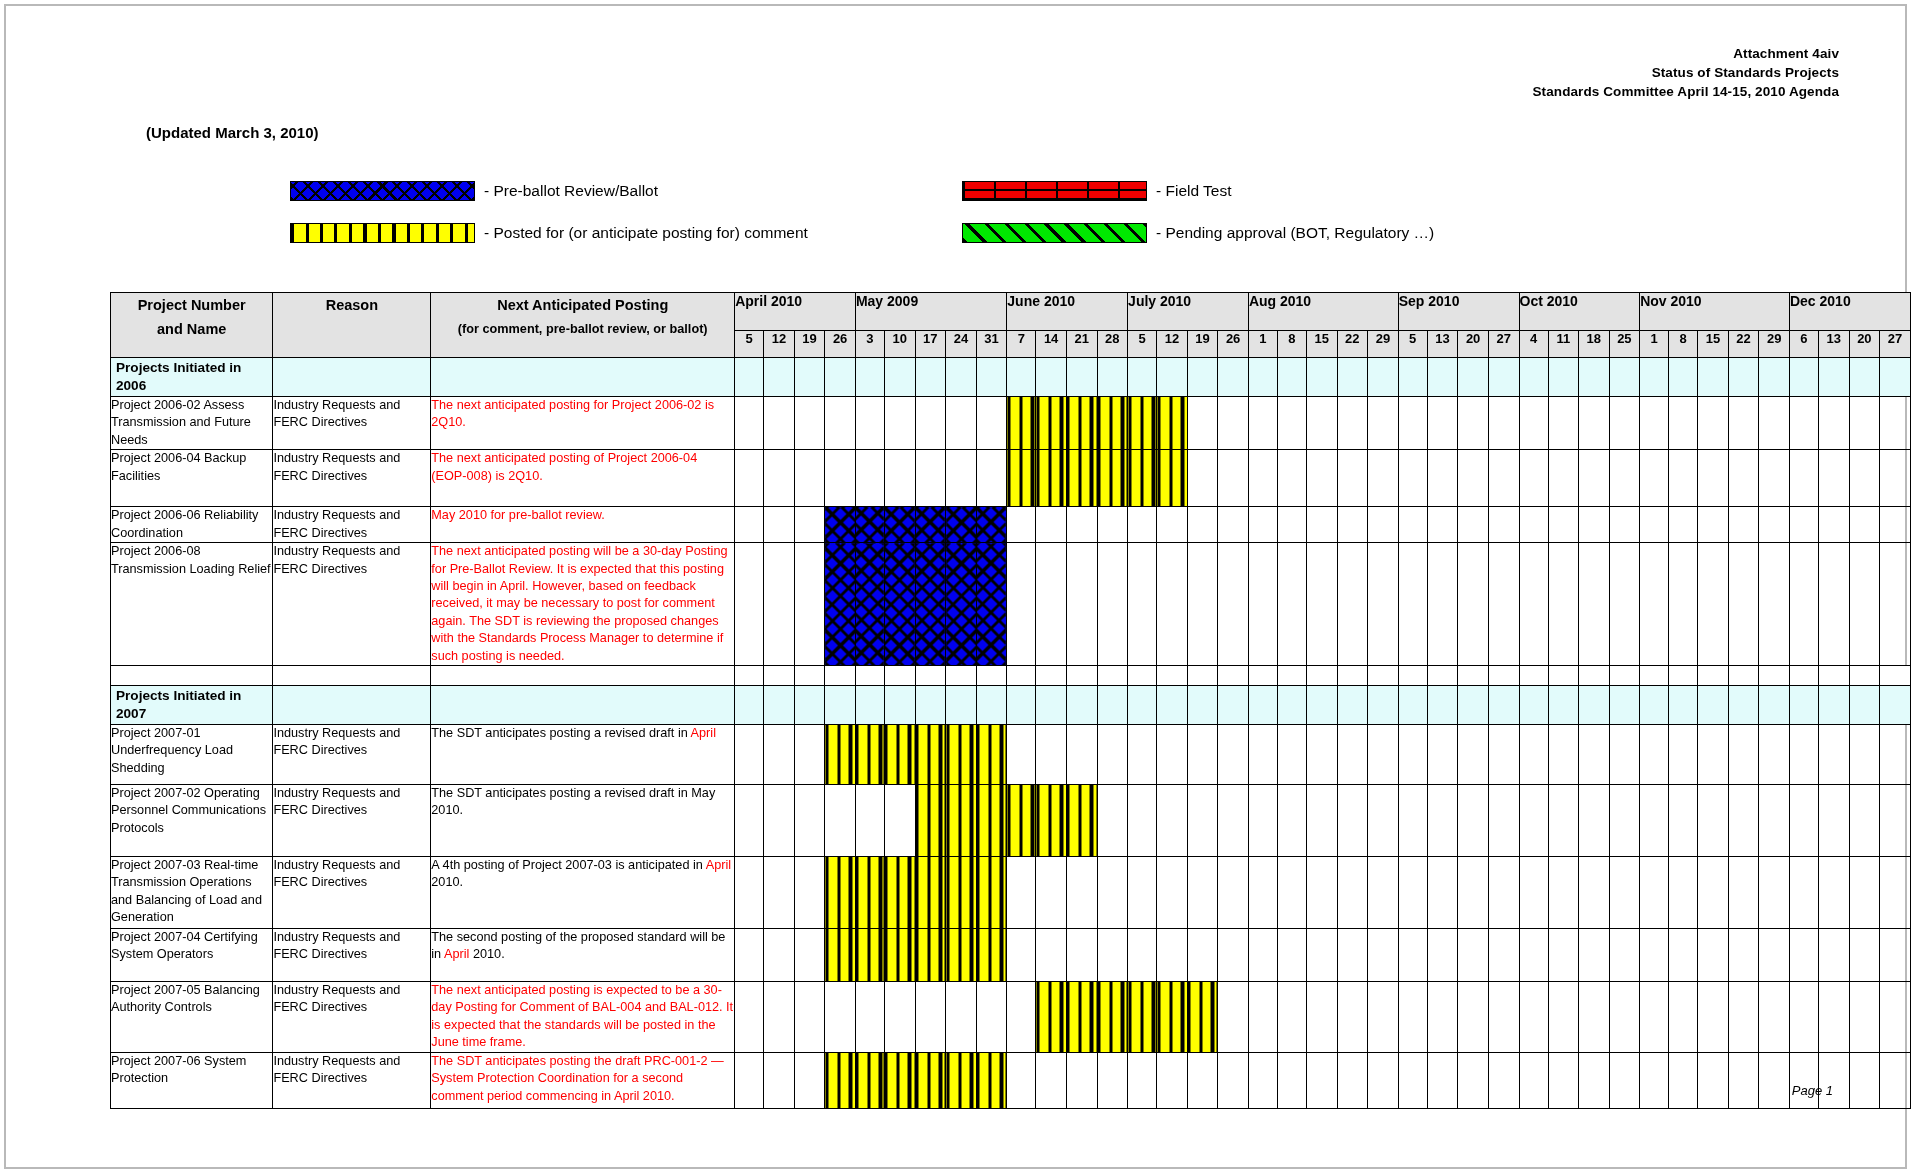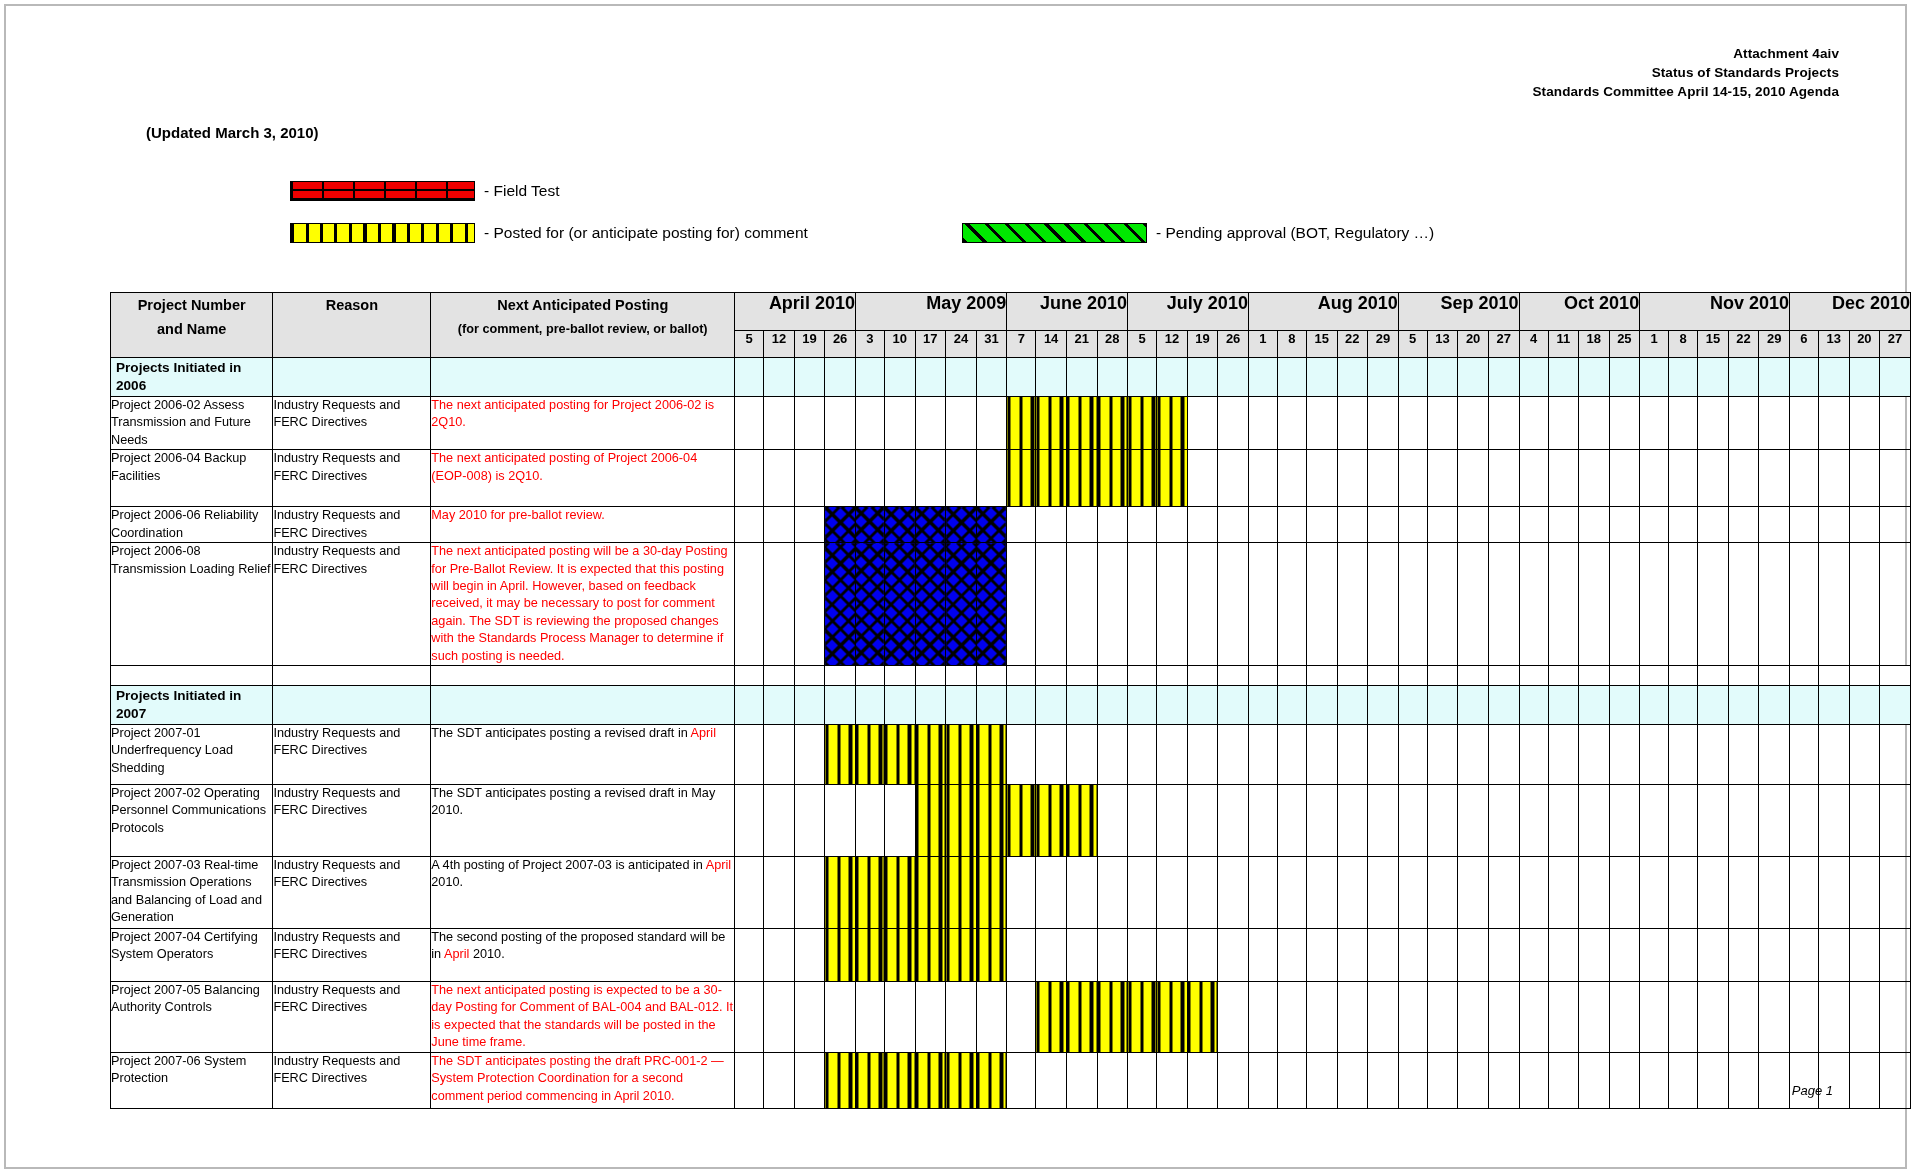--- a/index.html
+++ b/index.html
@@ -77,21 +77,21 @@
     background:#e3e3e3;
     text-align:center;
     font-weight:bold;
     font-size:14.5px;
     vertical-align:middle;
     padding:5px 2px;
     line-height:24px;
   }
   .hdr-main .sub{font-size:12.7px;font-weight:bold;display:block;}
   .hdr-month{
-    background:#e3e3e3;text-align:right;font-weight:bold;font-size:18px;
+    background:#e3e3e3;text-align:left;font-weight:bold;font-size:14px;
     height:38px;vertical-align:middle;
   }
   .hdr-week{
     background:#e3e3e3;text-align:center;font-weight:bold;font-size:13px;
     height:27px;vertical-align:middle;
   }
   .cell-txt{padding:3px 5px 2px 5px;line-height:17.4px;}
   .c-name{width:181px;}
   .c-reason{width:186px;}
   .c-post{width:366px;}
@@ -138,20 +138,24 @@
     <div>Status of Standards Projects</div>
     <div>Standards Committee   April 14-15, 2010 Agenda</div>
   </div>
 
   <div class="title-block">
     <div class="sub-title">(Updated March 3, 2010)</div>
   </div>
 
   <div class="legend">
     <div class="legend-row">
+      <div class="legend-col">
+        <span class="swatch sw-blue"></span>
+        <span class="legend-label">- Pre-ballot Review/Ballot</span>
+      </div>
       <div class="legend-col">
         <span class="swatch sw-red"></span>
         <span class="legend-label">- Field Test</span>
       </div>
     </div>
     <div class="legend-row">
       <div class="legend-col">
         <span class="swatch sw-yellow"></span>
         <span class="legend-label">- Posted for (or anticipate posting for) comment</span>
       </div>

